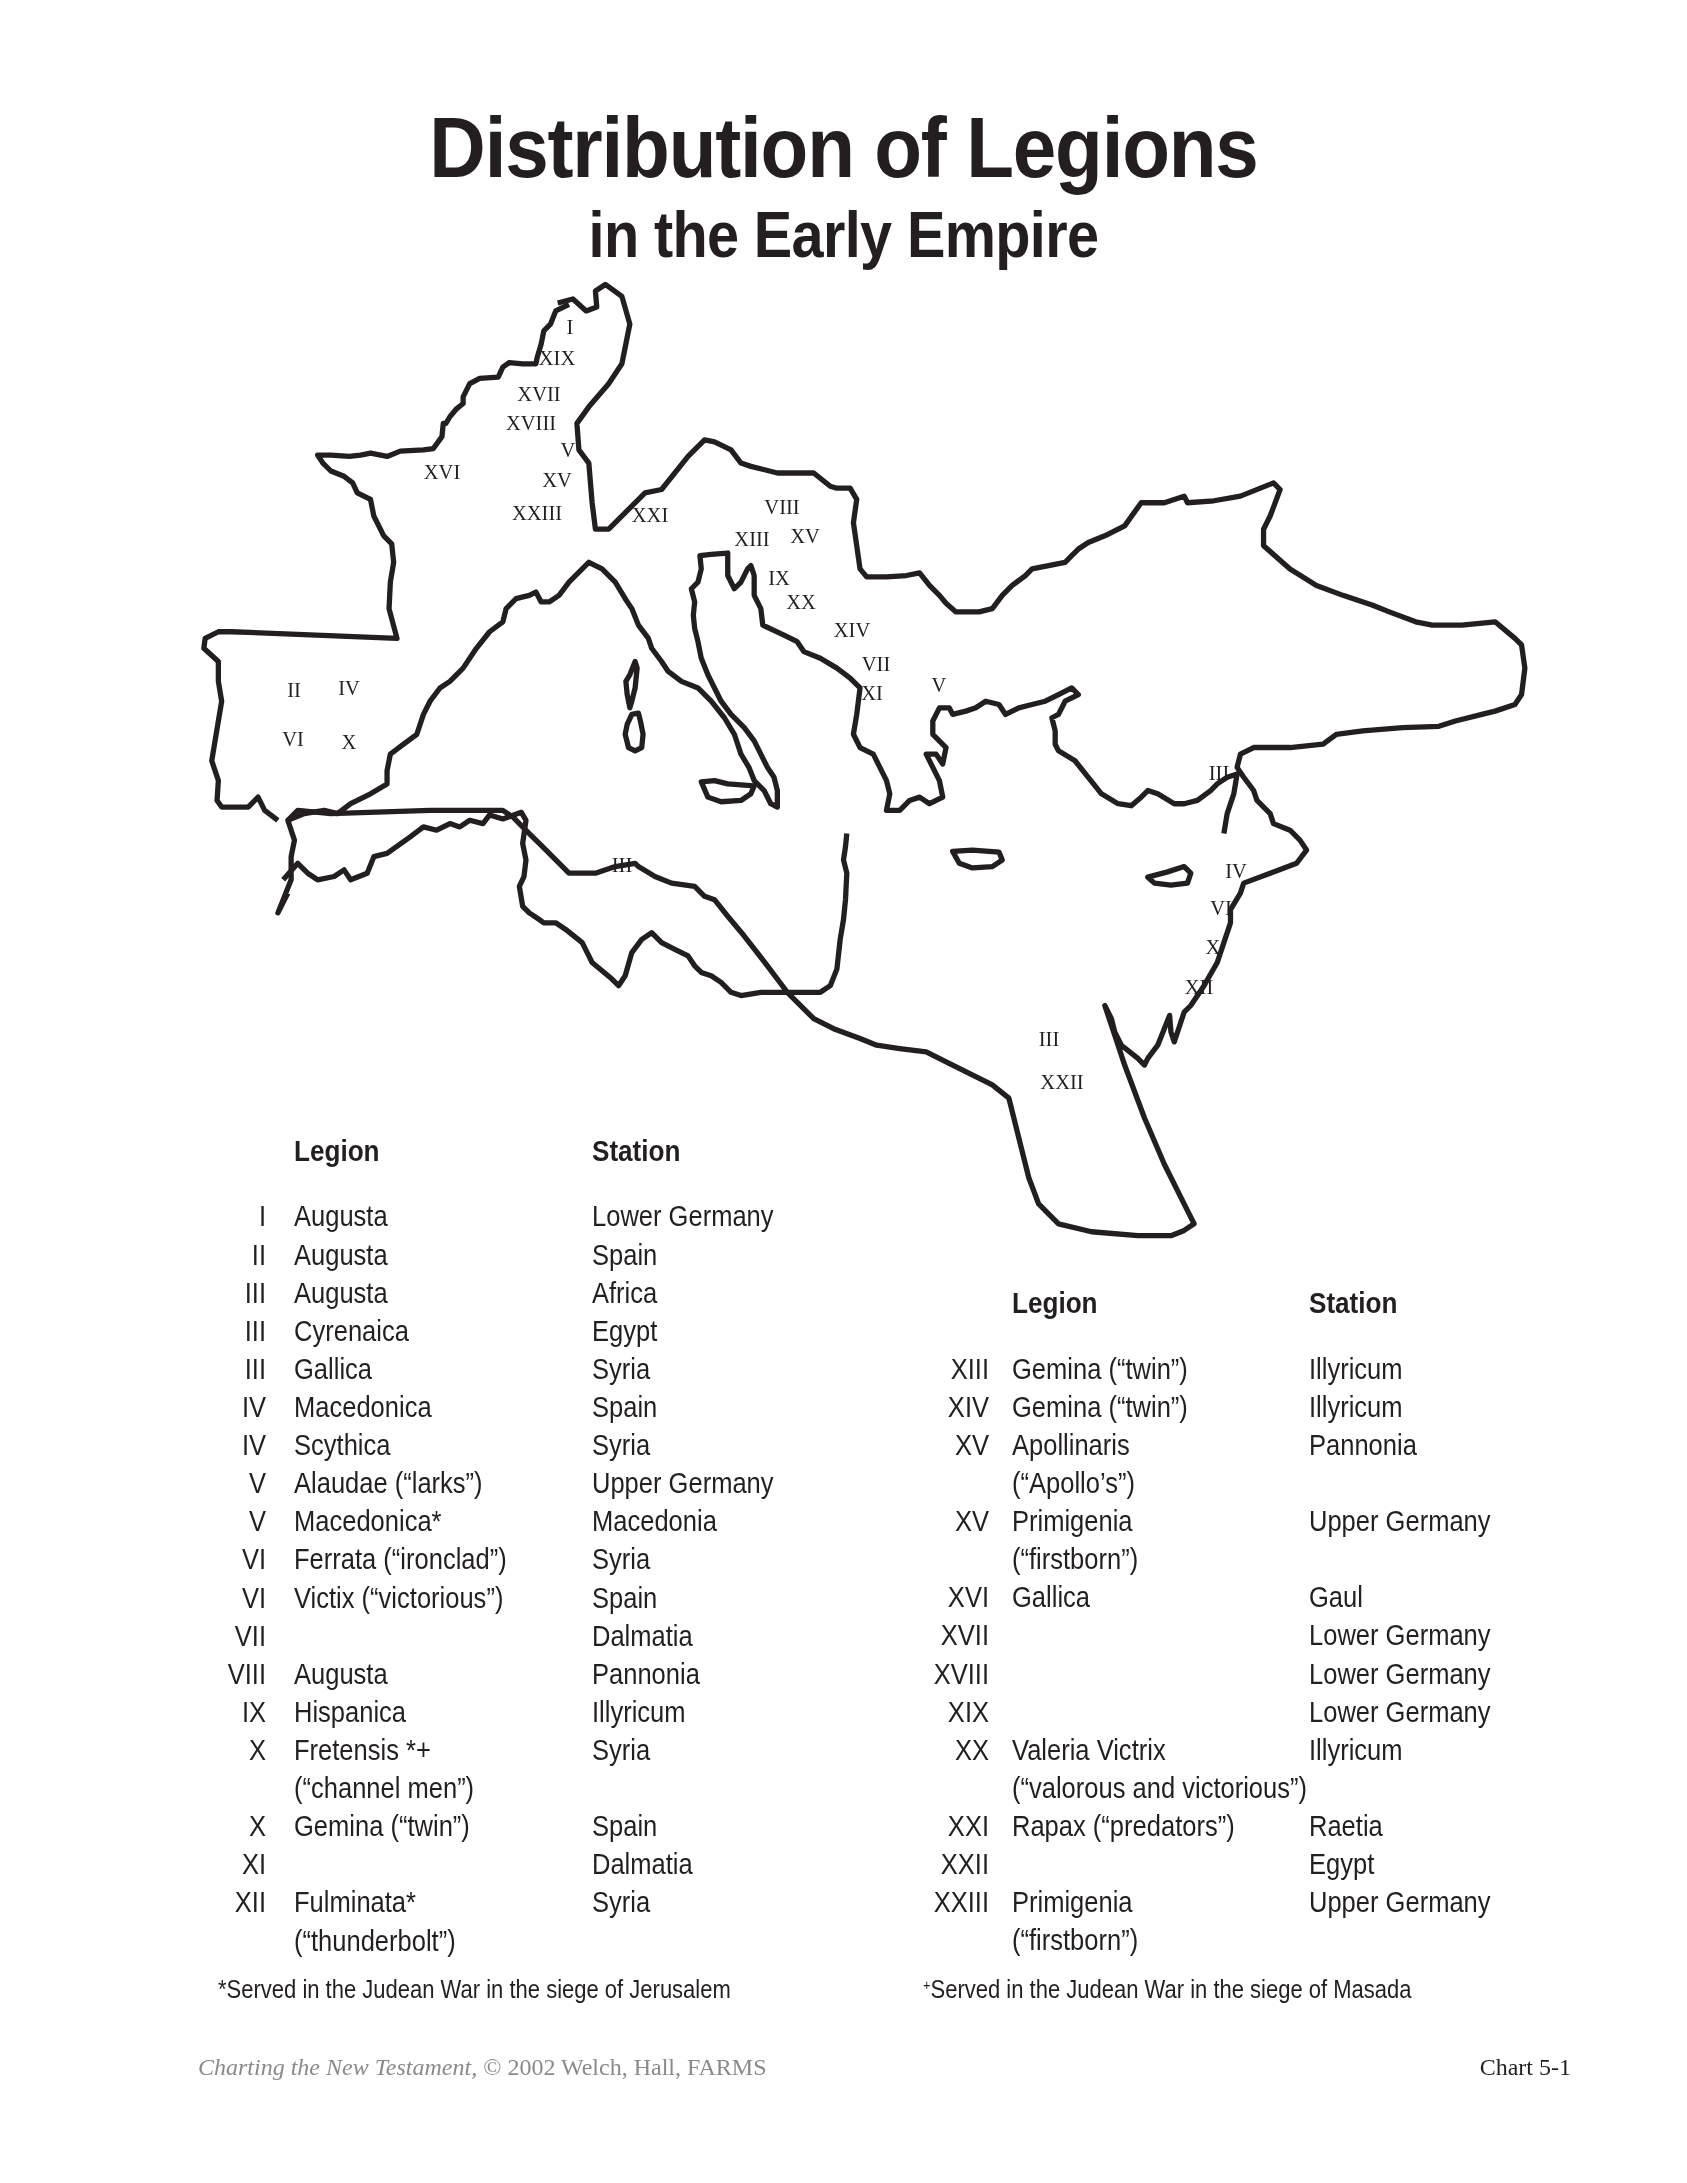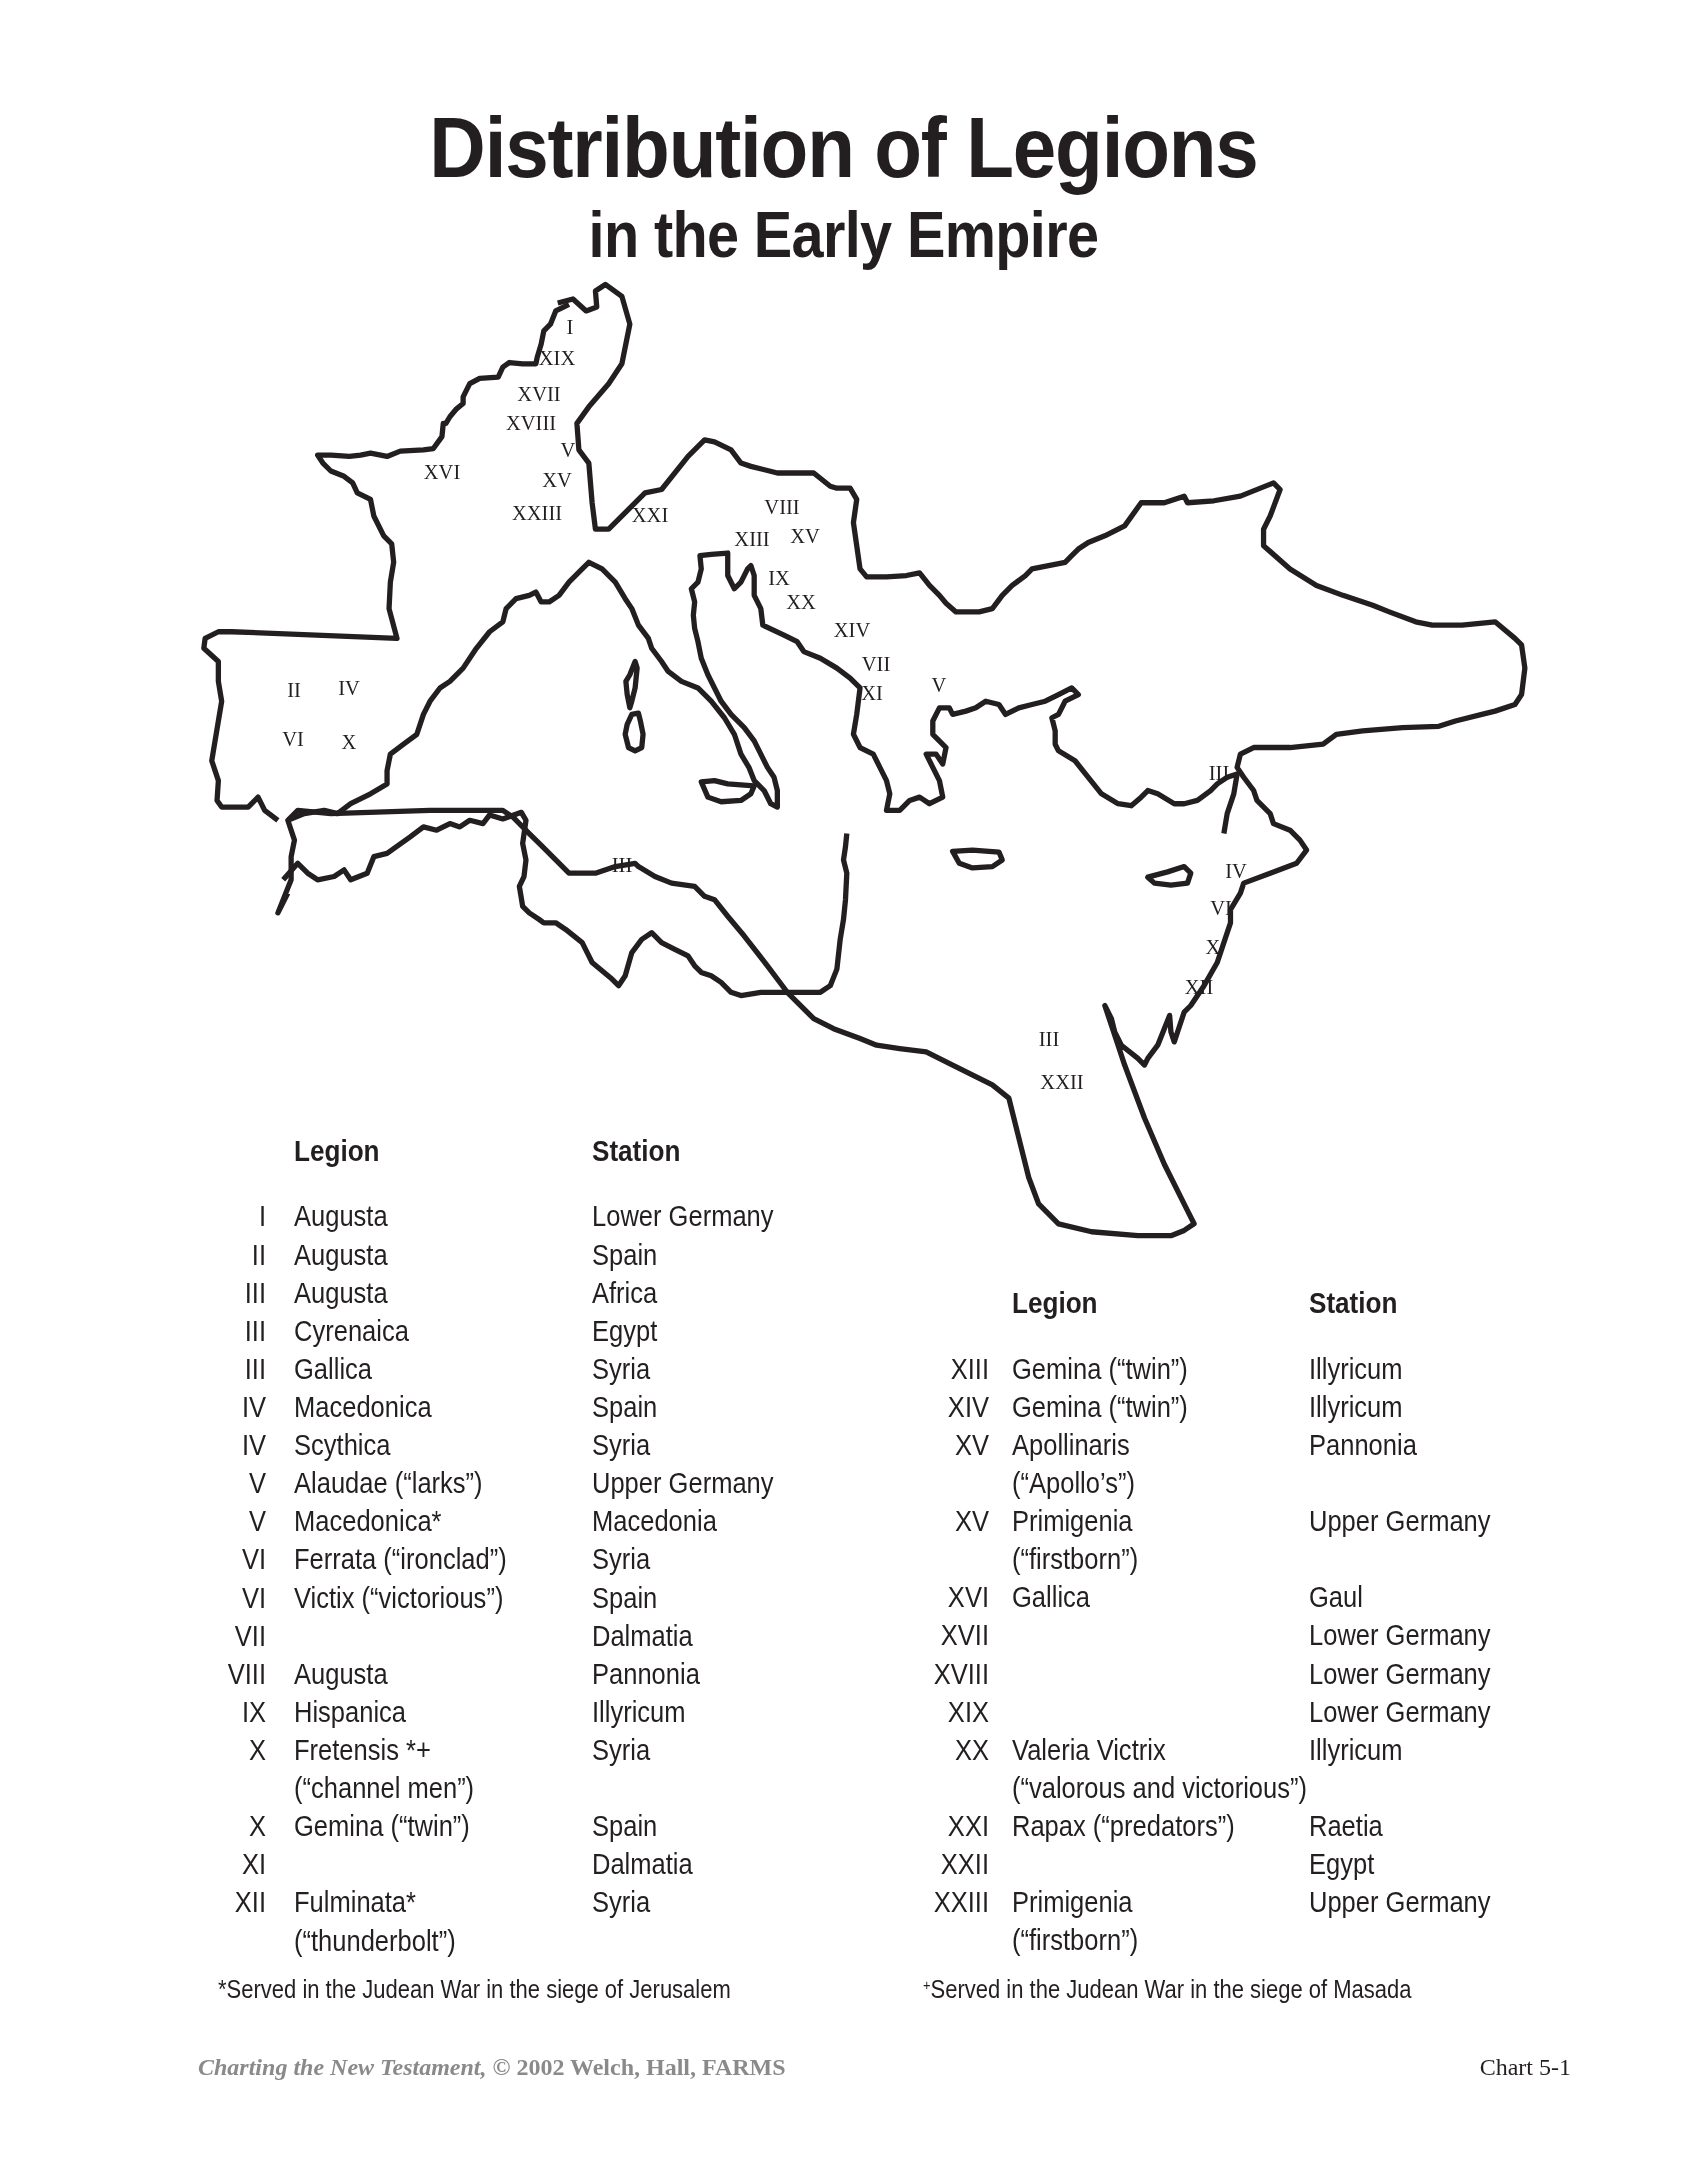--- a/index.html
+++ b/index.html
@@ -11,21 +11,21 @@
     font-family:"Liberation Sans",sans-serif; font-weight:bold; font-size:64px; letter-spacing:-0.7px; transform:scaleX(0.9); }
   svg.map { position:absolute; left:0; top:0; width:1687px; height:2183px; }
   .maplabel { position:absolute; font-family:"Liberation Serif",serif; font-size:20.5px; color:#231f20; white-space:nowrap; transform:translate(-50%,-50%); }
   .tbl { position:absolute; font-family:"Liberation Sans",sans-serif; font-size:29px; color:#231f20; }
   .tbl .hdr { position:absolute; font-weight:bold; font-size:29px; transform:scaleX(0.9); transform-origin:left; }
   .row { position:absolute; height:38px; line-height:38px; white-space:nowrap; }
   .num { position:absolute; text-align:right; transform:scaleX(0.88); transform-origin:right; }
   .name { position:absolute; transform:scaleX(0.88); transform-origin:left; }
   .station { position:absolute; transform:scaleX(0.88); transform-origin:left; }
   .note { position:absolute; font-family:"Liberation Sans",sans-serif; font-size:25px; white-space:nowrap; transform:scaleX(0.88); transform-origin:left; }
-  .foot-left { position:absolute; left:198px; top:2054px; font-family:"Liberation Serif",serif; font-size:24px; color:#8a8a8a; white-space:nowrap;font-weight:bold; }
+  .foot-left { position:absolute; left:198px; top:2054px; font-family:"Liberation Serif",serif; font-size:24px; color:#8a8a8a; white-space:nowrap; }
   .foot-left i { font-style:italic; }
   .foot-right { position:absolute; right:116px; top:2054px; font-family:"Liberation Serif",serif; font-size:24px; color:#231f20; }
   sup { font-size:14.6px; vertical-align:8px; }
 </style>
 </head>
 <body>
 
 <div class="title1">Distribution of Legions</div>
 <div class="title2">in the Early Empire</div>
 

